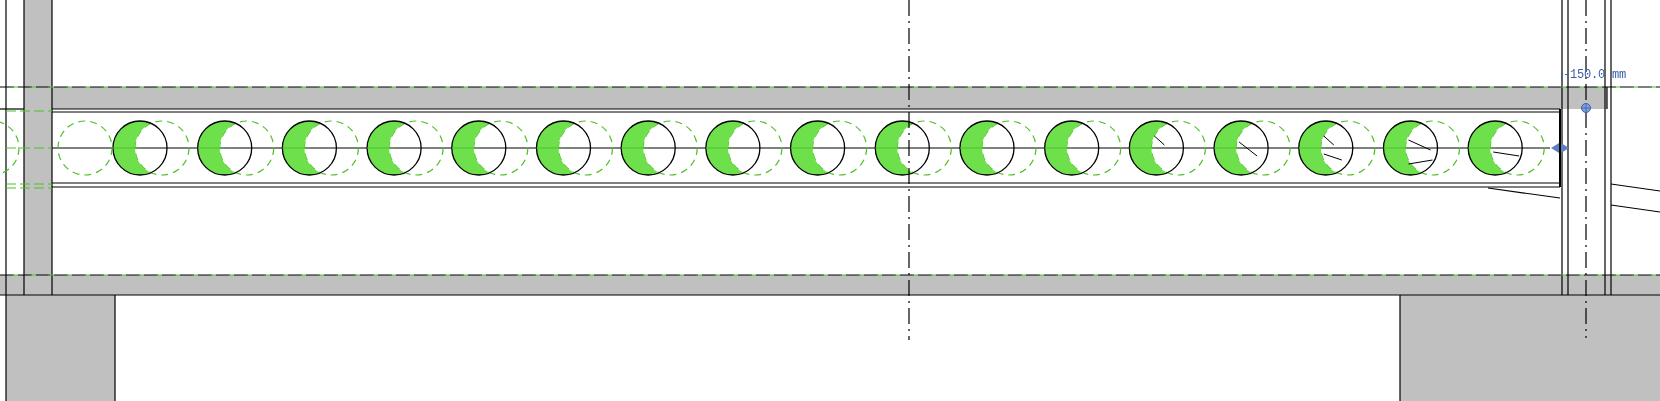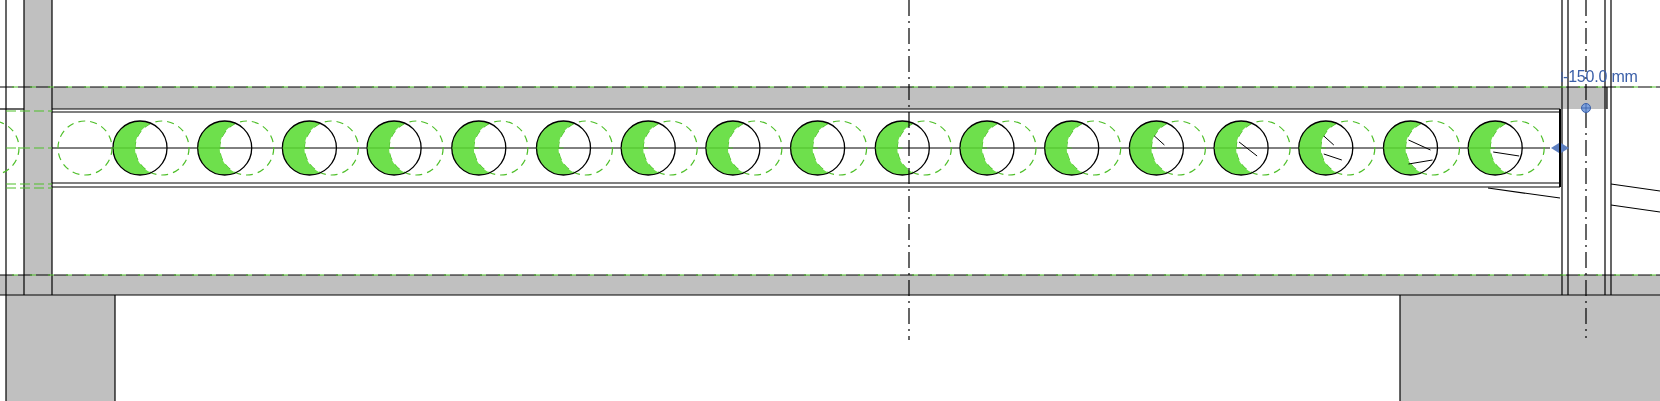--- a/index.html
+++ b/index.html
@@ -1,18 +1,18 @@
 <!DOCTYPE html>
 <html><head>
 <meta charset="utf-8">
 <style>
   html,body{margin:0;padding:0;background:#ffffff;}
   body{width:1660px;height:401px;overflow:hidden;position:relative;font-family:"Liberation Sans",sans-serif;}
   #canvas{position:absolute;left:0;top:0;width:1660px;height:401px;}
-  .dim-label{position:absolute;font-size:16px;color:#3a5fa8;white-space:nowrap;letter-spacing:-0.2px;}
+  .dim-label{position:absolute;font-size:12px;color:#3a5fa8;white-space:nowrap;letter-spacing:-0.2px;font-family:Liberation Mono, monospace;}
 </style>
 </head>
 <body>
 
 <svg id="canvas" viewBox="0 0 1660 401" xmlns="http://www.w3.org/2000/svg">
 
   <rect x="52" y="87" width="1555" height="22" fill="#c0c0c0"></rect>
 
   <rect x="0" y="275" width="1660" height="20" fill="#c0c0c0"></rect>
 

